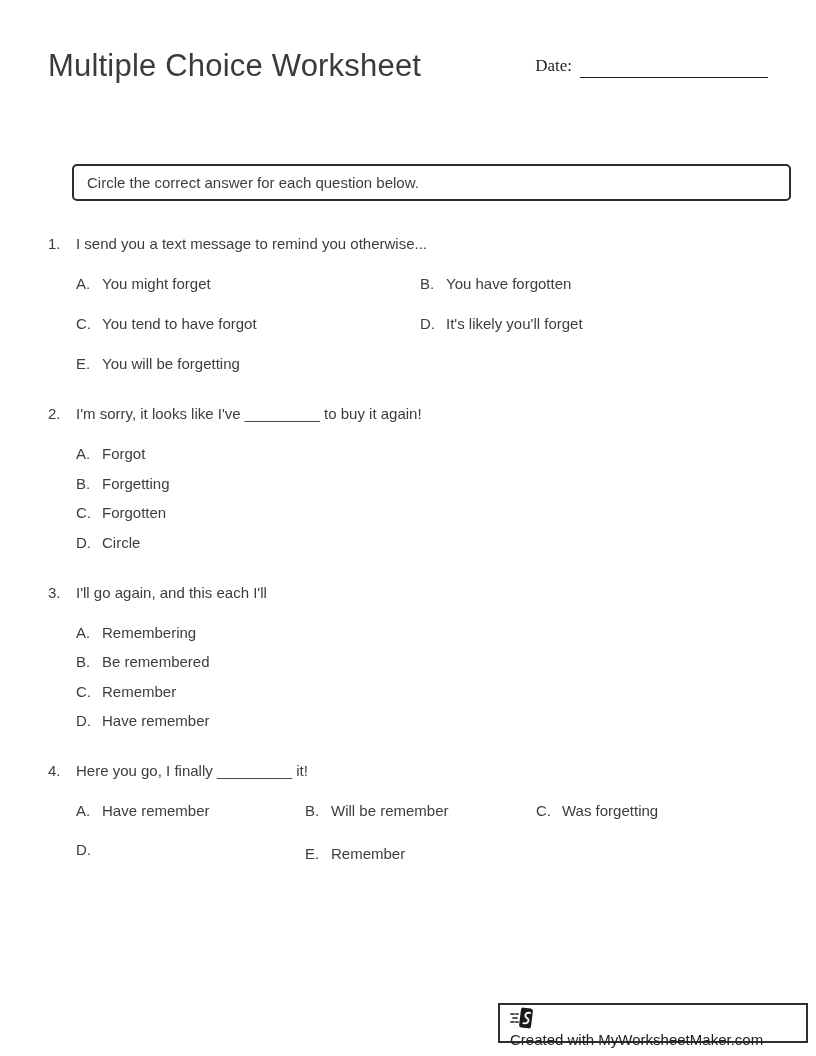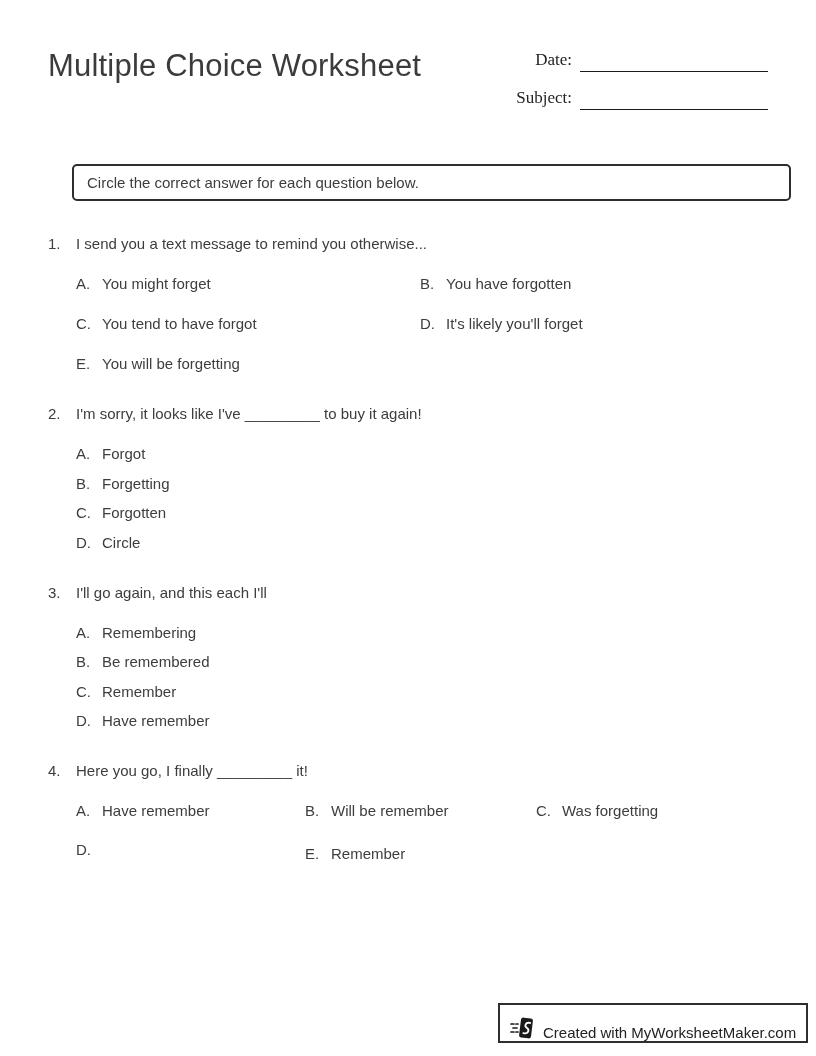--- a/index.html
+++ b/index.html
@@ -23,21 +23,21 @@
     color: #3b3b3b;
   }
   .header-fields {
     position: absolute;
     top: 50px;
     right: 48px;
     width: 268px;
   }
   .field-row {
     display: flex;
-    align-items: flex-start;
+    align-items: flex-end;
     height: 28px;
     margin-bottom: 10px;
   }
   .field-label {
     font-family: "Liberation Serif", "DejaVu Serif", serif;
     font-size: 17px;
     color: #1f1f1f;
     width: 72px;
     text-align: right;
     padding-bottom: 2px;
@@ -87,41 +87,38 @@
   .opt-text { flex: 1; }
   .nudge-down { transform: translateY(4px); }
   .footer-badge {
     position: absolute;
     left: 498px;
     top: 1003px;
     width: 310px;
     height: 40px;
     border: 2px solid #2e2e2e;
     display: flex;
-    align-items: flex-end;
+    align-items: flex-start;
     padding: 0 10px;
     background: #ffffff;
+    flex-direction: column;
   }
   .footer-badge .logo { flex: 0 0 auto; margin-right: 7px; display: flex; }
   .footer-text { font-size: 15px; color: #222222; white-space: nowrap; }
 </style>
 </head>
 <body>
 
 <div class="page">
 
   <h1 class="title">Multiple Choice Worksheet</h1>
 
   <div class="header-fields">
     <div class="field-row">
       <span class="field-label">Date:</span>
-      <span class="field-line"></span>
-    </div>
-    <div class="field-row">
-      <span class="field-label">Subject:</span>
       <span class="field-line"></span>
     </div>
   </div>
 
   <div class="instruction-box">
     <span>Circle the correct answer for each question below.</span>
   </div>
 
   <div class="content">
 

